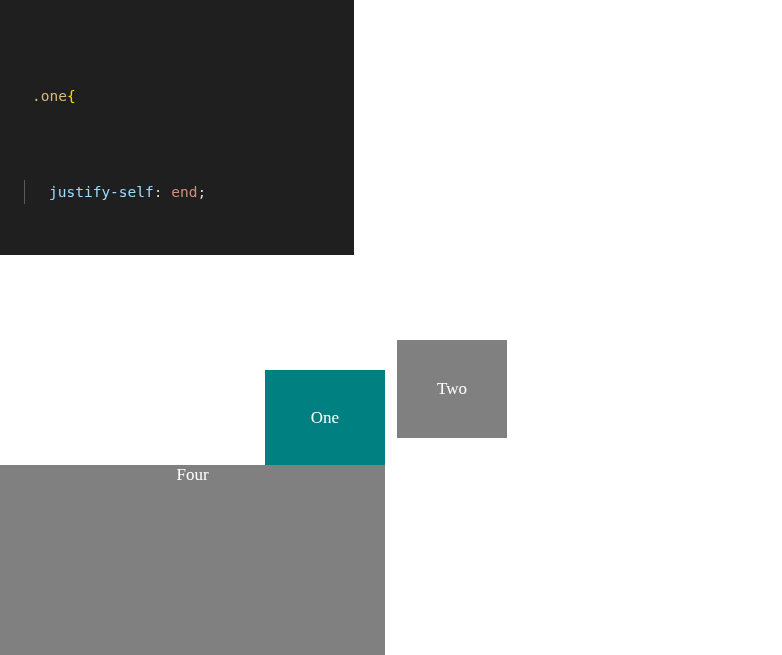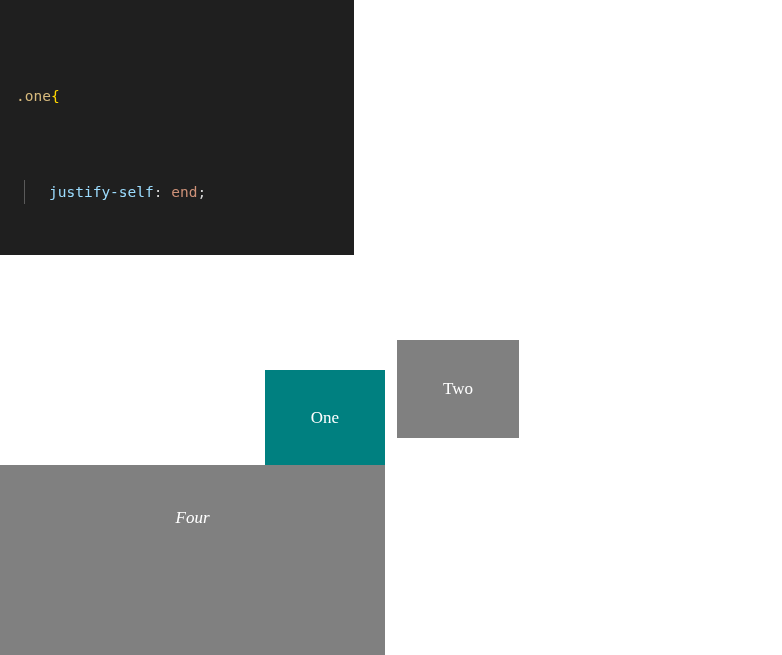--- a/index.html
+++ b/index.html
@@ -27,21 +27,21 @@
     padding: 12px 0 0 0;
     font-family: "DejaVu Sans Mono", "Liberation Mono", monospace;
     font-size: 14.5px;
     line-height: 24px;
     white-space: pre;
     overflow: hidden;
   }
   .code-line {
     position: relative;
     height: 24px;
-    padding-left: 16px;
+    padding-left: 32px;
   }
   .code-line.indented {
     padding-left: 11px;
   }
   .code-line.indented::before {
     content: "";
     position: absolute;
     left: 24px;
     top: 0;
     bottom: 0;
@@ -87,30 +87,28 @@
   .item-one {
     justify-self: end;
     align-self: end;
     width: 120px;
     height: 95px;
   }
   
   .item-two {
     justify-self: start;
     align-self: center;
-    width: 122px;
+    width: 110px;
     height: 98px;
   }
   .item-four,
   .item-five {
     width: 100%;
     height: 100%;
     align-items: flex-start;
-    padding-top: 43px;
-    font-style: italic;
   }
 </style>
 </head>
 <body>
 
 <div class="code-panel">
 
   <div class="code-line"><span class="tok-selector">.one</span><span class="tok-brace">{</span></div>
 
   <div class="code-line indented"><span class="ind"></span><span class="tok-prop">justify-self</span><span class="tok-punct">:</span><span class="tok-punct"> </span><span class="tok-value">end</span><span class="tok-punct">;</span></div>

